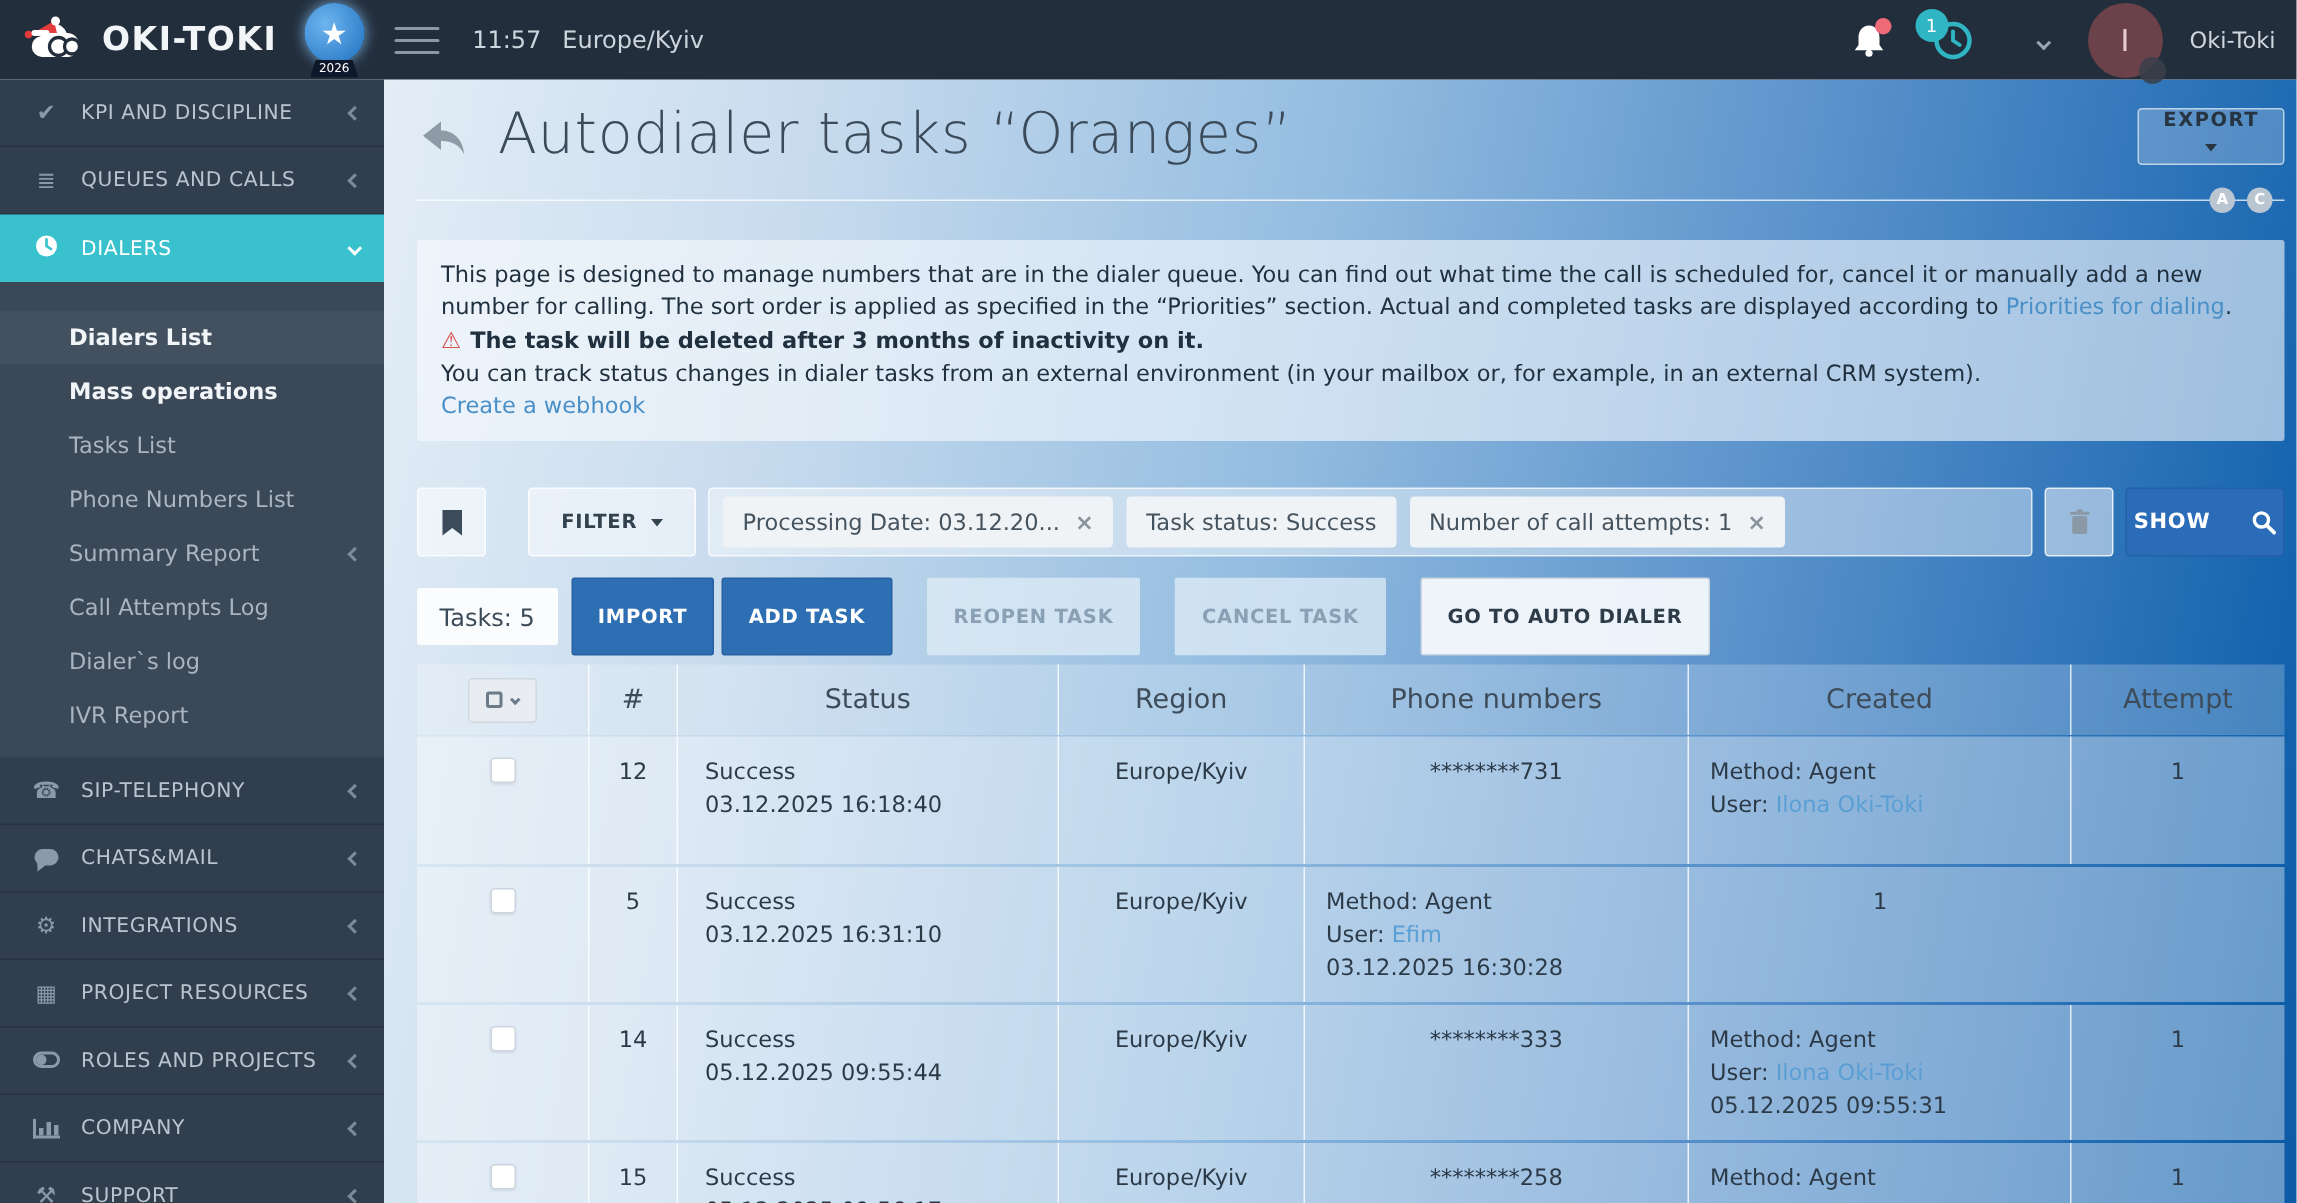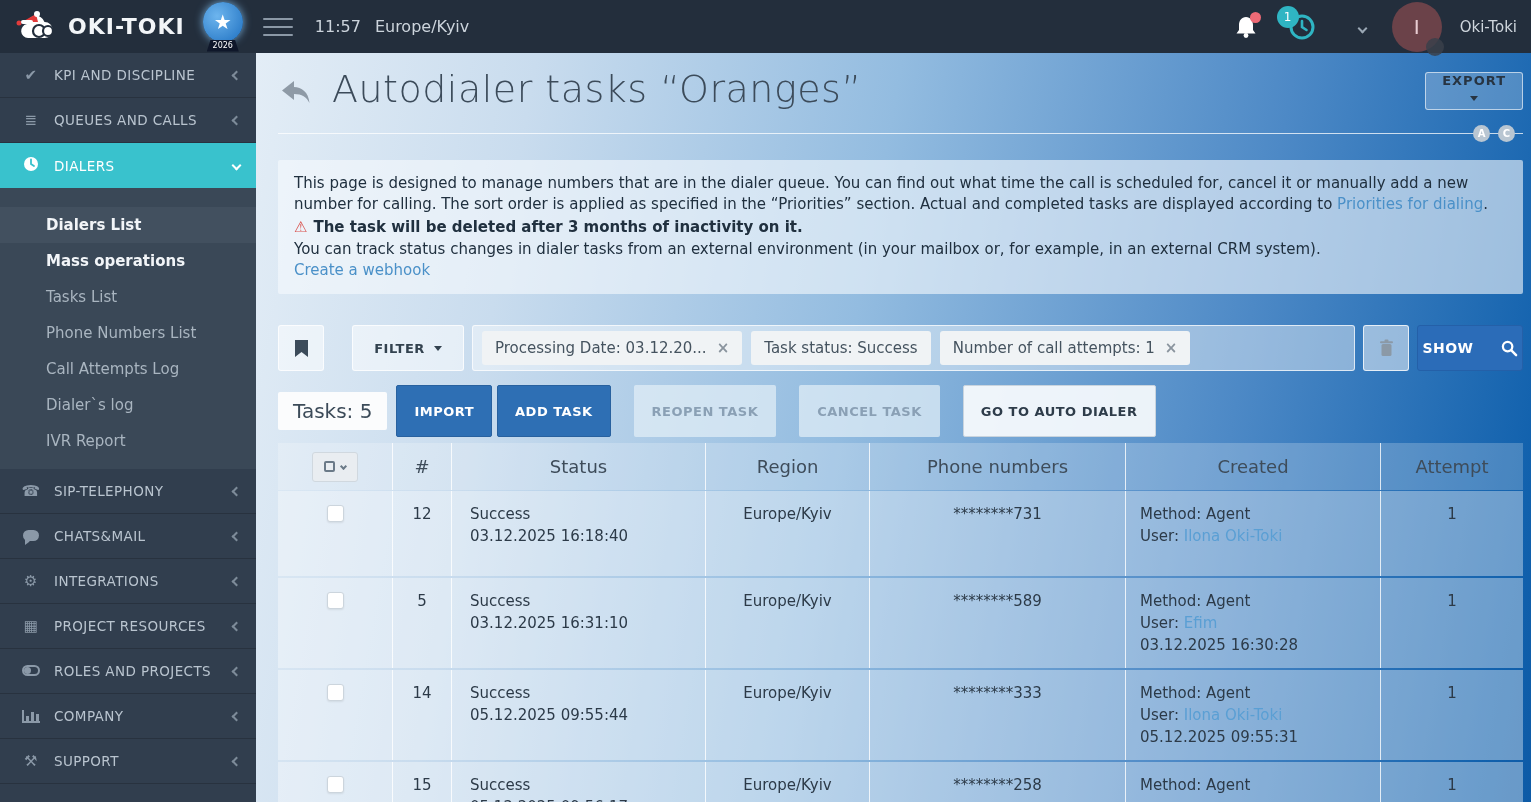--- a/index.html
+++ b/index.html
@@ -90,21 +90,21 @@
     display:flex;align-items:center;padding:0 9px;gap:9px;cursor:text;}
   .chip{background:#f0f3f5;border-radius:3px;padding:8px 13px;font-size:15px;color:#45535f;
     display:flex;align-items:center;gap:10px;cursor:pointer;white-space:nowrap;}
   .chip .x{color:#8a949e;font-weight:bold;font-size:15px;cursor:pointer;line-height:1;}
   .trash-btn{width:46px;}
   .show-btn{width:106px;background:#2b6cb8;border:1px solid #2460a8;border-radius:3px;color:#fff;
     font-size:14px;font-weight:bold;letter-spacing:.5px;display:flex;align-items:center;justify-content:center;gap:27px;cursor:pointer;}
 
   .actions-row{margin-top:21px;display:flex;gap:5px;height:38px;align-items:center;}
   .tasks-label{background:#fbfcfd;border-radius:2px;height:38px;display:flex;align-items:center;
-    padding:0 15px;font-size:20px;color:#3c4b59;margin-right:4px;}
+    padding:0 15px;font-size:16px;color:#3c4b59;margin-right:4px;}
   .a-btn{height:52px;padding:0 17px;border-radius:2px;font-size:13px;font-weight:bold;letter-spacing:.5px;
     display:flex;align-items:center;cursor:pointer;border:1px solid transparent;}
   .a-btn.primary{background:#2e6fb4;color:#fff;border-color:#28619f;}
   .a-btn.disabled{background:rgba(226,238,247,.72);color:#8aa0b5;cursor:default;margin-left:18px;}
   .a-btn.light{background:rgba(252,253,254,.9);color:#2e3c4a;border-color:#c9d4de;margin-left:18px;}
 
   
   .table{margin-top:13px;}
   .thead,.trow{display:grid;grid-template-columns:115px 59px 254px 164px 256px 255px 1fr;}
   .thead{height:47px;background:rgba(255,255,255,.22);align-items:center;margin-bottom:1px;}
@@ -206,20 +206,24 @@
     <div class="sub-item bold">
         <span>Mass operations</span>
       </div>
     <div class="sub-item">
         <span>Tasks List</span>
       </div>
     <div class="sub-item">
         <span>Phone Numbers List</span>
       </div>
     <div class="sub-item">
+        <span>Summary Report</span>
+        <span class="chev"></span>
+      </div>
+    <div class="sub-item">
         <span>Call Attempts Log</span>
       </div>
     <div class="sub-item">
         <span>Dialer`s log</span>
       </div>
     <div class="sub-item">
         <span>IVR Report</span>
       </div>
   </div>
   <div class="side-item">
@@ -373,21 +377,20 @@
   <div class="trow">
     <div class="td c-sel">
       <span class="row-checkbox"></span>
     </div>
     <div class="td c-num">5</div>
     <div class="td c-status">
       <div>Success</div>
       <div>03.12.2025 16:31:10</div>
     </div>
     <div class="td c-region">Europe/Kyiv</div>
-    <div class="td c-phone">********589</div>
     <div class="td c-created">
       <div>Method: Agent</div>
       <div><span>User:</span> <a class="link">Efim</a></div>
       <div>03.12.2025 16:30:28</div>
     </div>
     <div class="td c-attempt">1</div>
   </div>
 
   <div class="trow">
     <div class="td c-sel">

